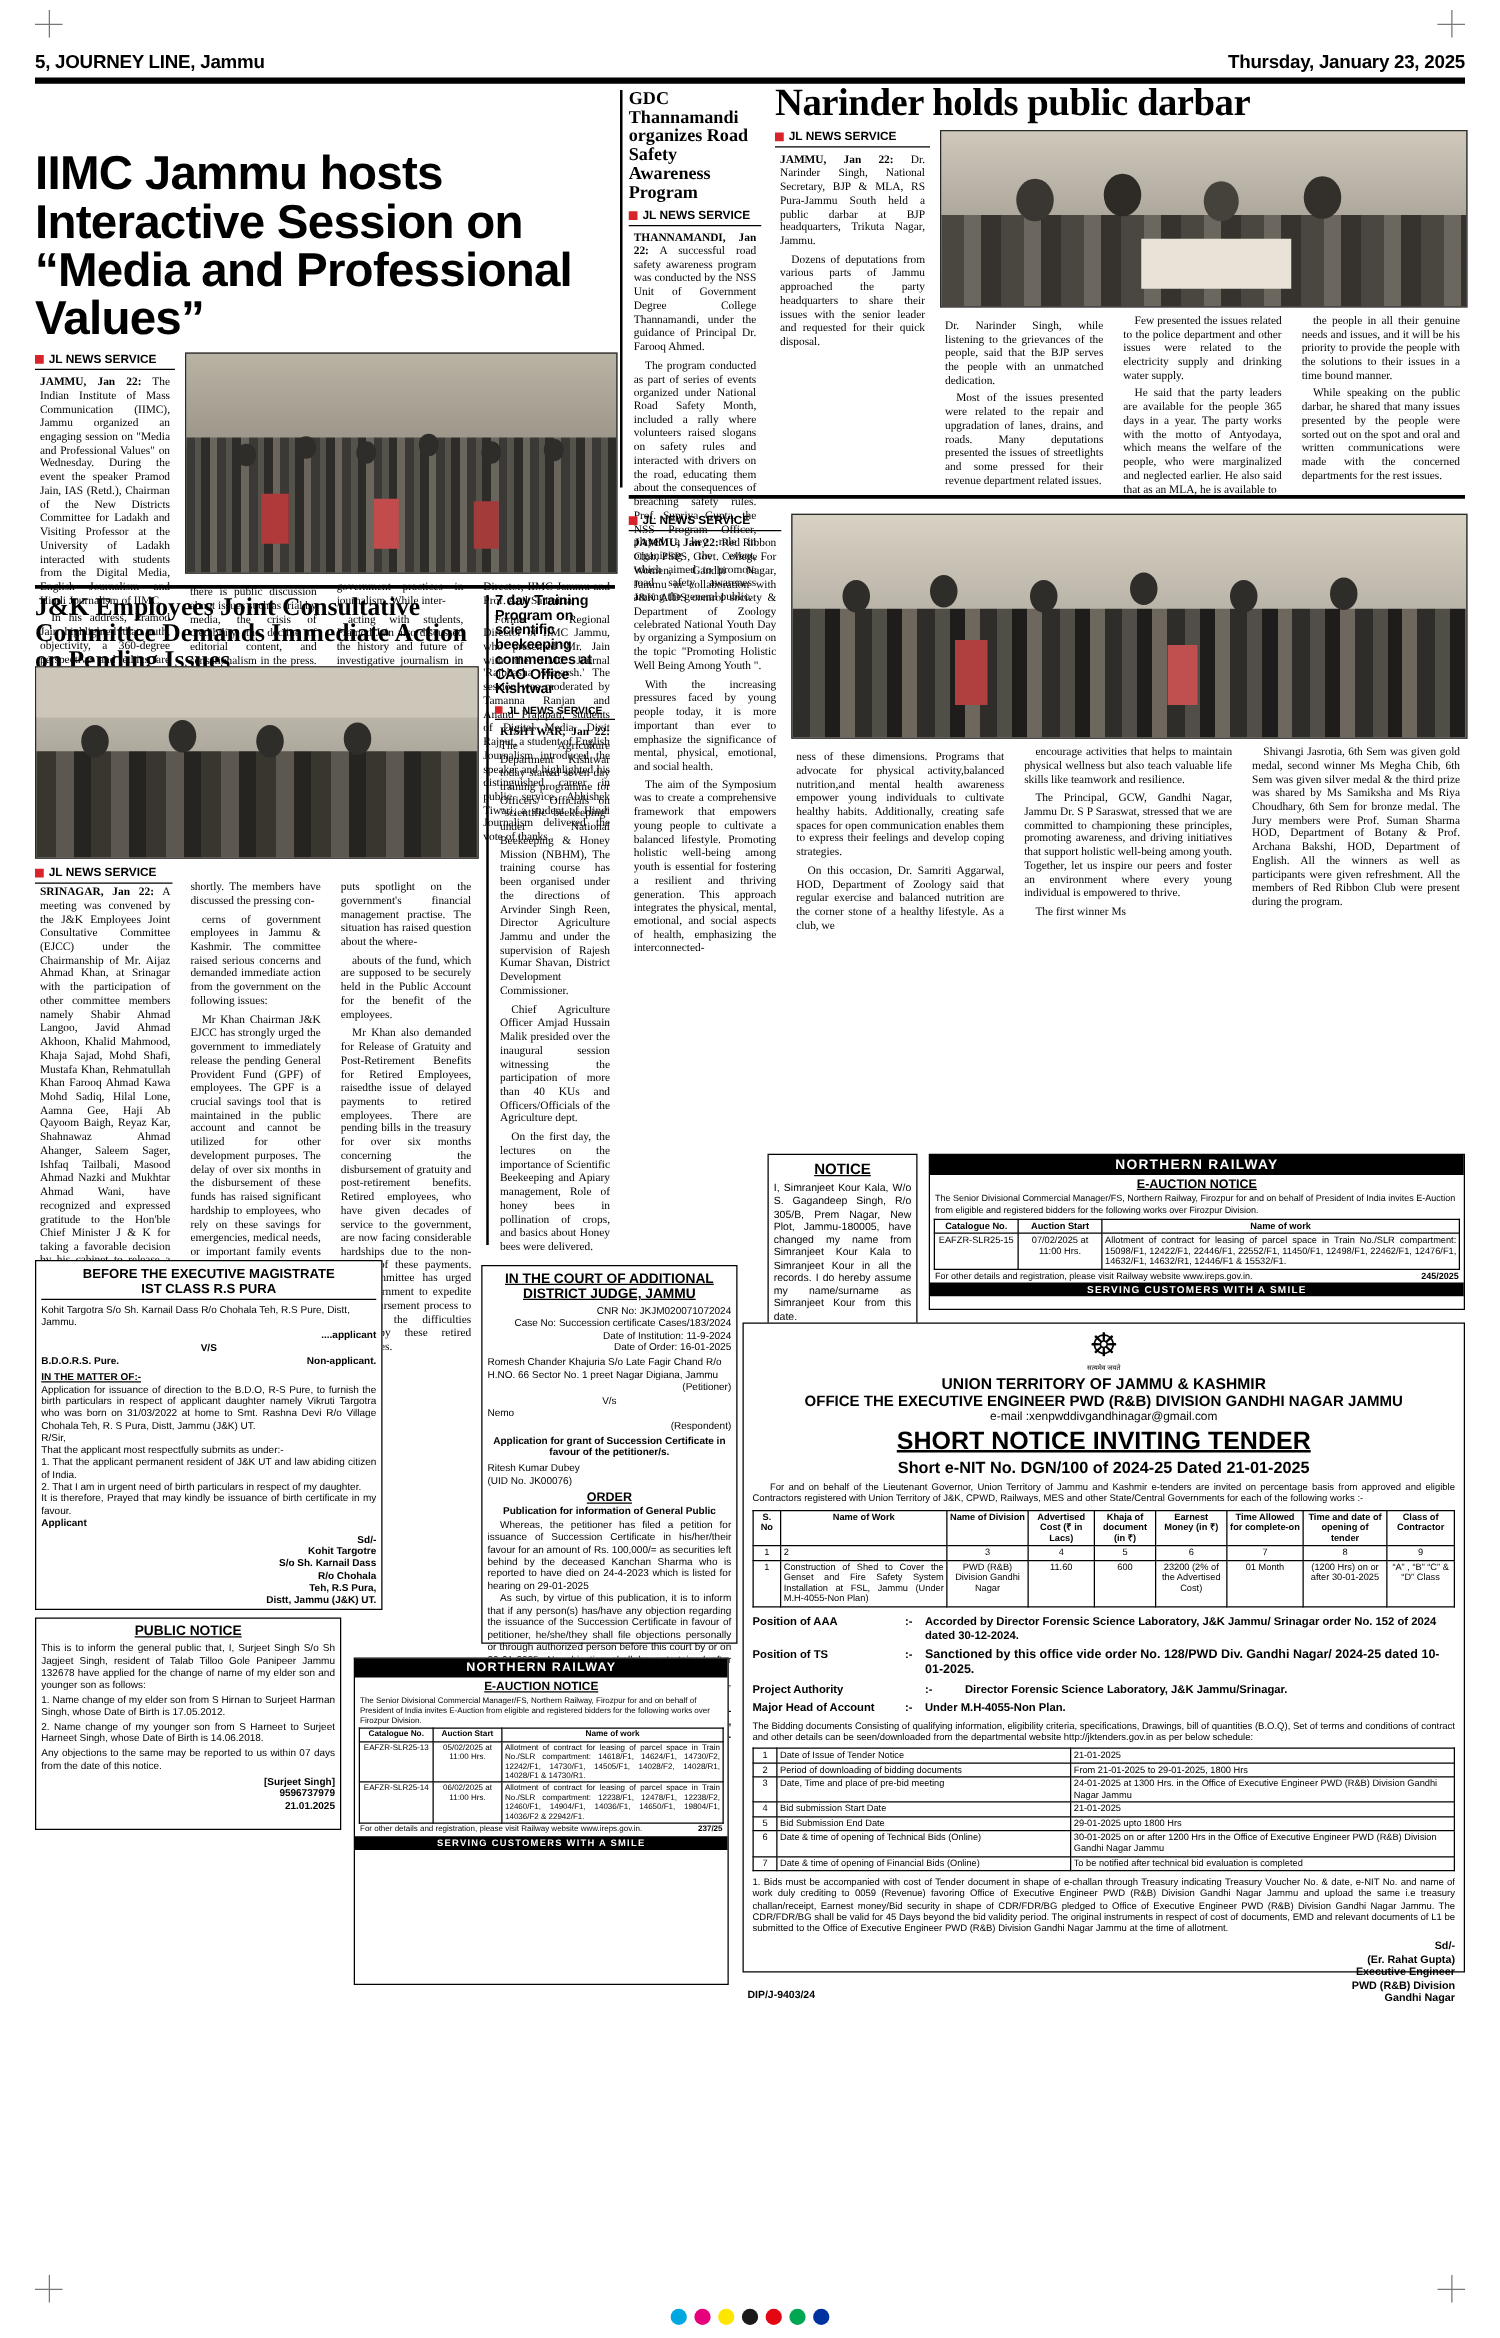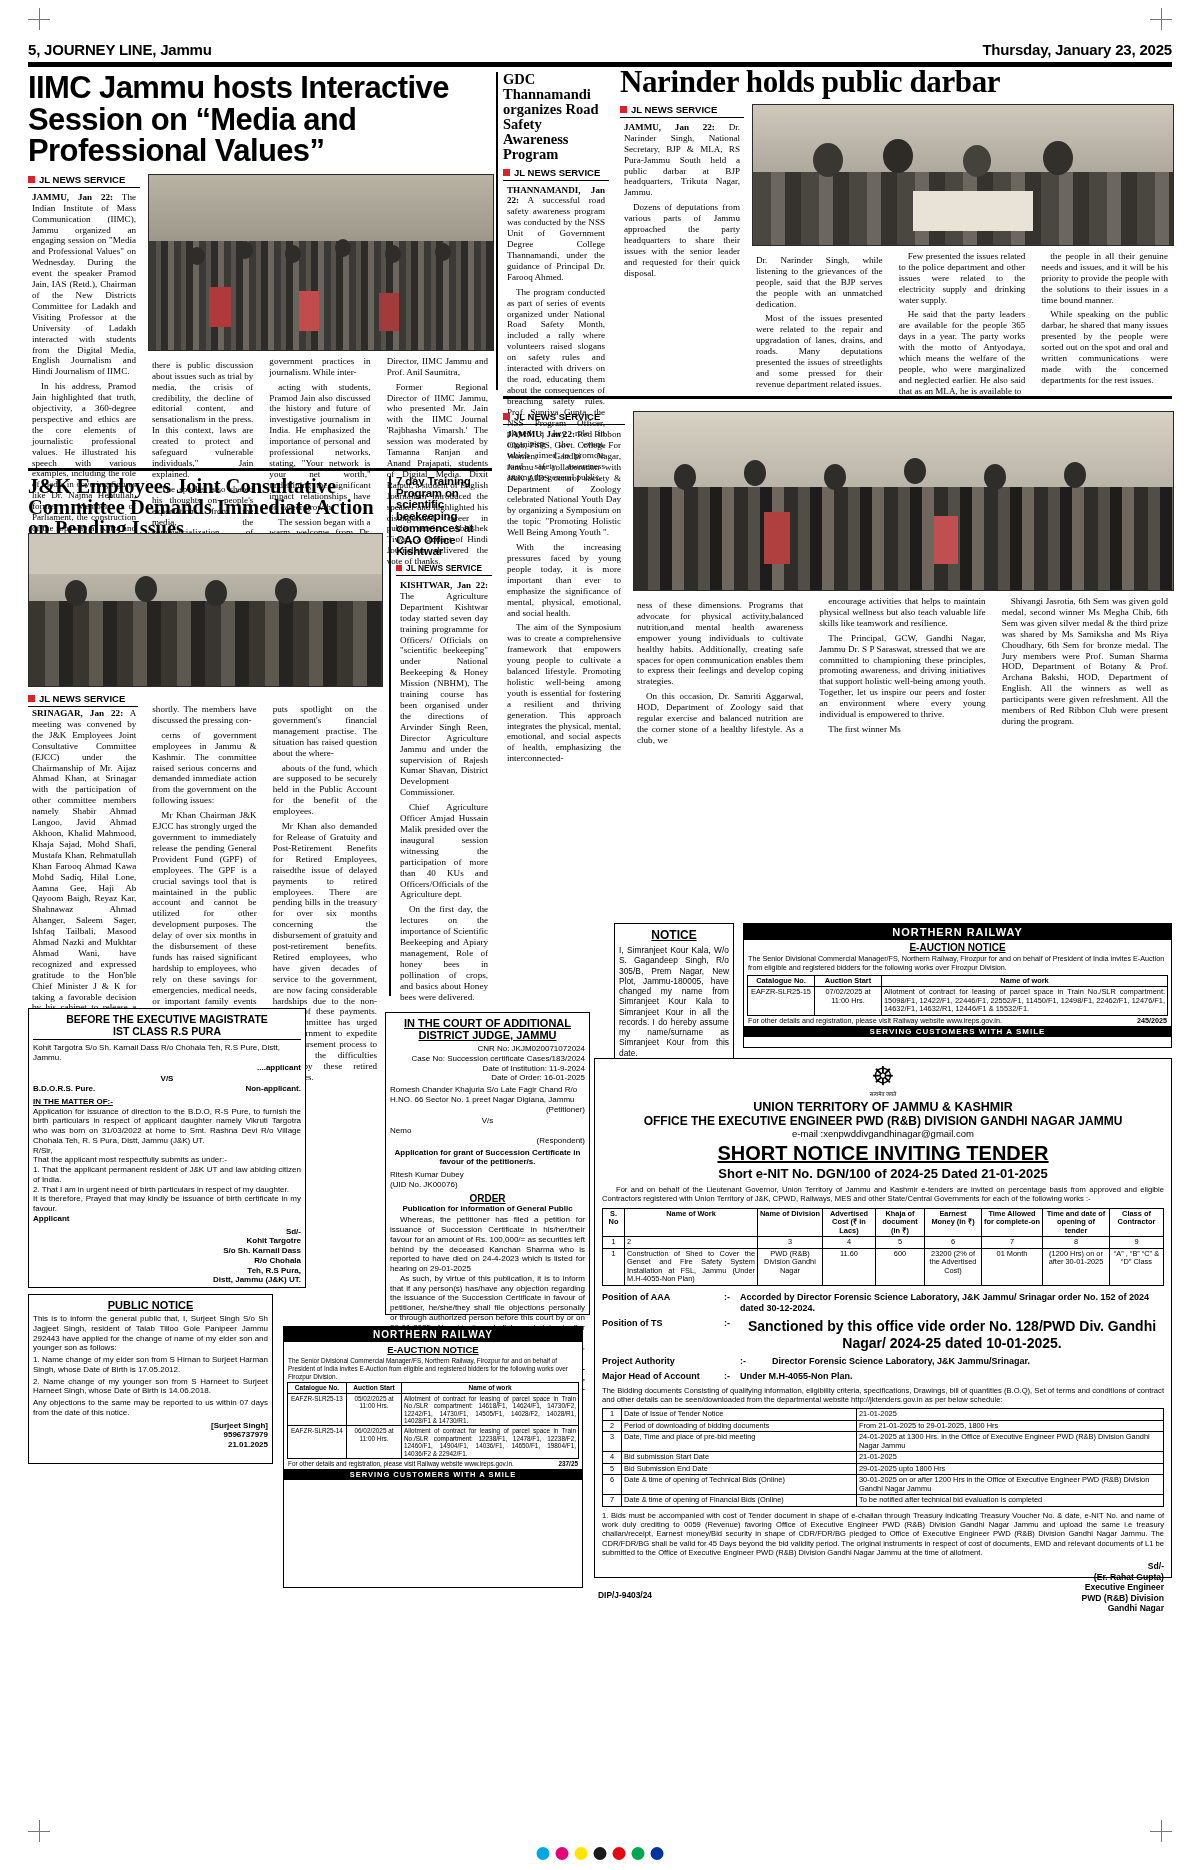--- a/index.html
+++ b/index.html
@@ -76,21 +76,21 @@
   <div class="cropmark cm-bl"></div>
   <div class="cropmark cm-br"></div>
 
   <div class="masthead">
     <div class="mh-left">5, JOURNEY LINE, Jammu</div>
     <div class="mh-right">Thursday, January 23, 2025</div>
   </div>
   <div class="mh-rule"></div>
 
   <div style="position:absolute;left:28px;top:72px;width:464px;">
-    <div class="hl" style="font-size:31px;">IIMC Jammu hosts Interactive Session on “Media and Professional Values”</div>
+    <div class="hl" style="font-size:38px;margin-top:48px;">IIMC Jammu hosts Interactive Session on “Media and Professional Values”</div>
     <div style="display:flex;gap:8px;margin-top:7px;">
       <div style="width:112px;">
         <div class="ns-wrap">
             <div class="newsservice">
               <span class="sq"></span>
               <span>JL NEWS SERVICE</span>
             </div>
           </div>
         <div class="body-col">
           <p class="first"><span class="lead">JAMMU, Jan 22:</span> <span>The Indian Institute of Mass Communication (IIMC), Jammu organized an engaging session on "Media and Professional Values" on Wednesday. During the event the speaker Pramod Jain, IAS (Retd.), Chairman of the New Districts Committee for Ladakh and Visiting Professor at the University of Ladakh interacted with students from the Digital Media, English Journalism and Hindi Journalism of IIMC.</span></p>
@@ -355,21 +355,21 @@
 
     <div style="margin-top:6px;">
       <div style="display:flex;gap:4px;margin-bottom:4px;">
         <span class="ad-txt bold" style="width:118px;font-size:9px;">Position of AAA</span>
         <span class="ad-txt bold" style="width:12px;font-size:9px;">:-</span>
         <span class="ad-txt bold" style="flex:1;font-size:9px;">Accorded by Director Forensic Science Laboratory, J&amp;K Jammu/ Srinagar order No. 152 of 2024 dated 30-12-2024.</span>
       </div>
       <div style="display:flex;gap:4px;margin-bottom:4px;">
         <span class="ad-txt bold" style="width:118px;font-size:9px;">Position of TS</span>
         <span class="ad-txt bold" style="width:12px;font-size:9px;">:-</span>
-        <span class="ad-txt bold" style="flex:1;font-size:14px;text-align:center;">Sanctioned by this office vide order No. 128/PWD Div. Gandhi Nagar/ 2024-25 dated 10-01-2025.</span>
+        <span class="ad-txt bold" style="flex:1;font-size:10px;">Sanctioned by this office vide order No. 128/PWD Div. Gandhi Nagar/ 2024-25 dated 10-01-2025.</span>
       </div>
       <div style="display:flex;gap:20px;margin-bottom:4px;">
         <span class="ad-txt bold" style="width:118px;font-size:9px;">Project Authority</span>
         <span class="ad-txt bold" style="width:12px;font-size:9px;">:-</span>
         <span class="ad-txt bold" style="flex:1;font-size:9px;">Director Forensic Science Laboratory, J&amp;K Jammu/Srinagar.</span>
       </div>
       <div style="display:flex;gap:4px;margin-bottom:4px;">
         <span class="ad-txt bold" style="width:118px;font-size:9px;">Major Head of Account</span>
         <span class="ad-txt bold" style="width:12px;font-size:9px;">:-</span>
         <span class="ad-txt bold" style="flex:1;font-size:9px;">Under M.H-4055-Non Plan.</span>
@@ -476,21 +476,21 @@
     <div class="ad-txt bold" style="text-align:right;margin-top:3px;">Sd/-</div>
     <div class="ad-txt bold" style="text-align:right;">Kohit Targotre</div>
     <div class="ad-txt bold" style="text-align:right;">S/o Sh. Karnail Dass</div>
     <div class="ad-txt bold" style="text-align:right;">R/o Chohala</div>
     <div class="ad-txt bold" style="text-align:right;">Teh, R.S Pura,</div>
     <div class="ad-txt bold" style="text-align:right;">Distt, Jammu (J&amp;K) UT.</div>
   </div>
 
   <div class="box" style="position:absolute;left:28px;top:1294px;width:245px;height:170px;padding:4px;">
     <div class="ad-h u" style="font-size:11px;">PUBLIC NOTICE</div>
-    <div class="ad-txt just" style="margin-top:3px;">This is to inform the general public that, I, Surjeet Singh S/o Sh Jagjeet Singh, resident of Talab Tilloo Gole Panipeer Jammu 292443 have applied for the change of name of my elder son and younger son as follows:</div>
+    <div class="ad-txt just" style="margin-top:3px;">This is to inform the general public that, I, Surjeet Singh S/o Sh Jagjeet Singh, resident of Talab Tilloo Gole Panipeer Jammu 132678 have applied for the change of name of my elder son and younger son as follows:</div>
     <div class="ad-txt just" style="margin-top:2px;">1. Name change of my elder son from S Hirnan to Surjeet Harman Singh, whose Date of Birth is 17.05.2012.</div>
     <div class="ad-txt just" style="margin-top:2px;">2. Name change of my younger son from S Harneet to Surjeet Harneet Singh, whose Date of Birth is 14.06.2018.</div>
     <div class="ad-txt just" style="margin-top:2px;">Any objections to the same may be reported to us within 07 days from the date of this notice.</div>
     <div class="ad-txt bold" style="text-align:right;margin-top:3px;">[Surjeet Singh]</div>
     <div class="ad-txt bold" style="text-align:right;">9596737979</div>
     <div class="ad-txt bold" style="text-align:right;">21.01.2025</div>
   </div>
 
   <div class="box" style="position:absolute;left:283px;top:1326px;width:300px;height:262px;">
     <div class="blkbar" style="font-size:10px;padding:2px 0;">NORTHERN RAILWAY</div>

